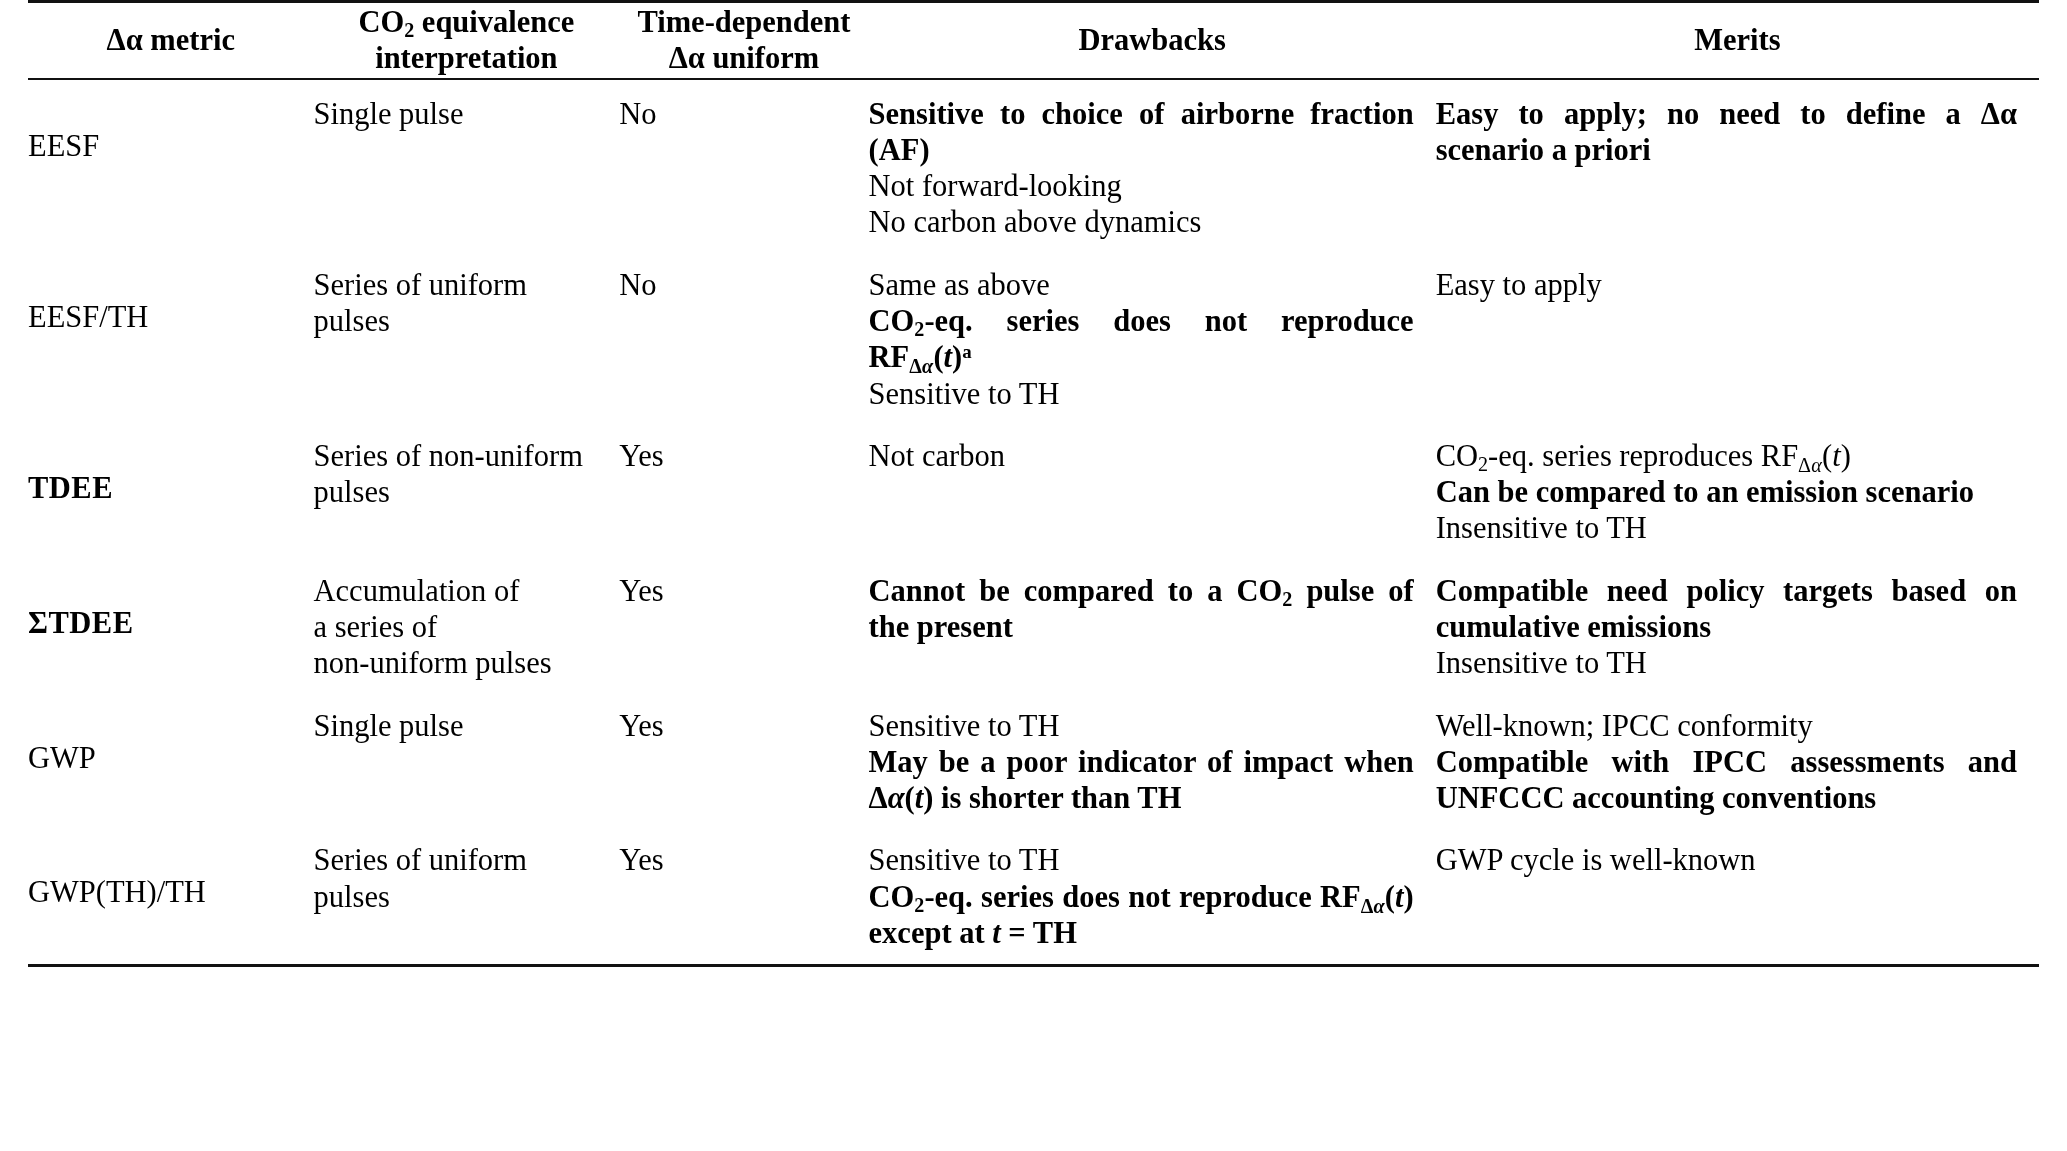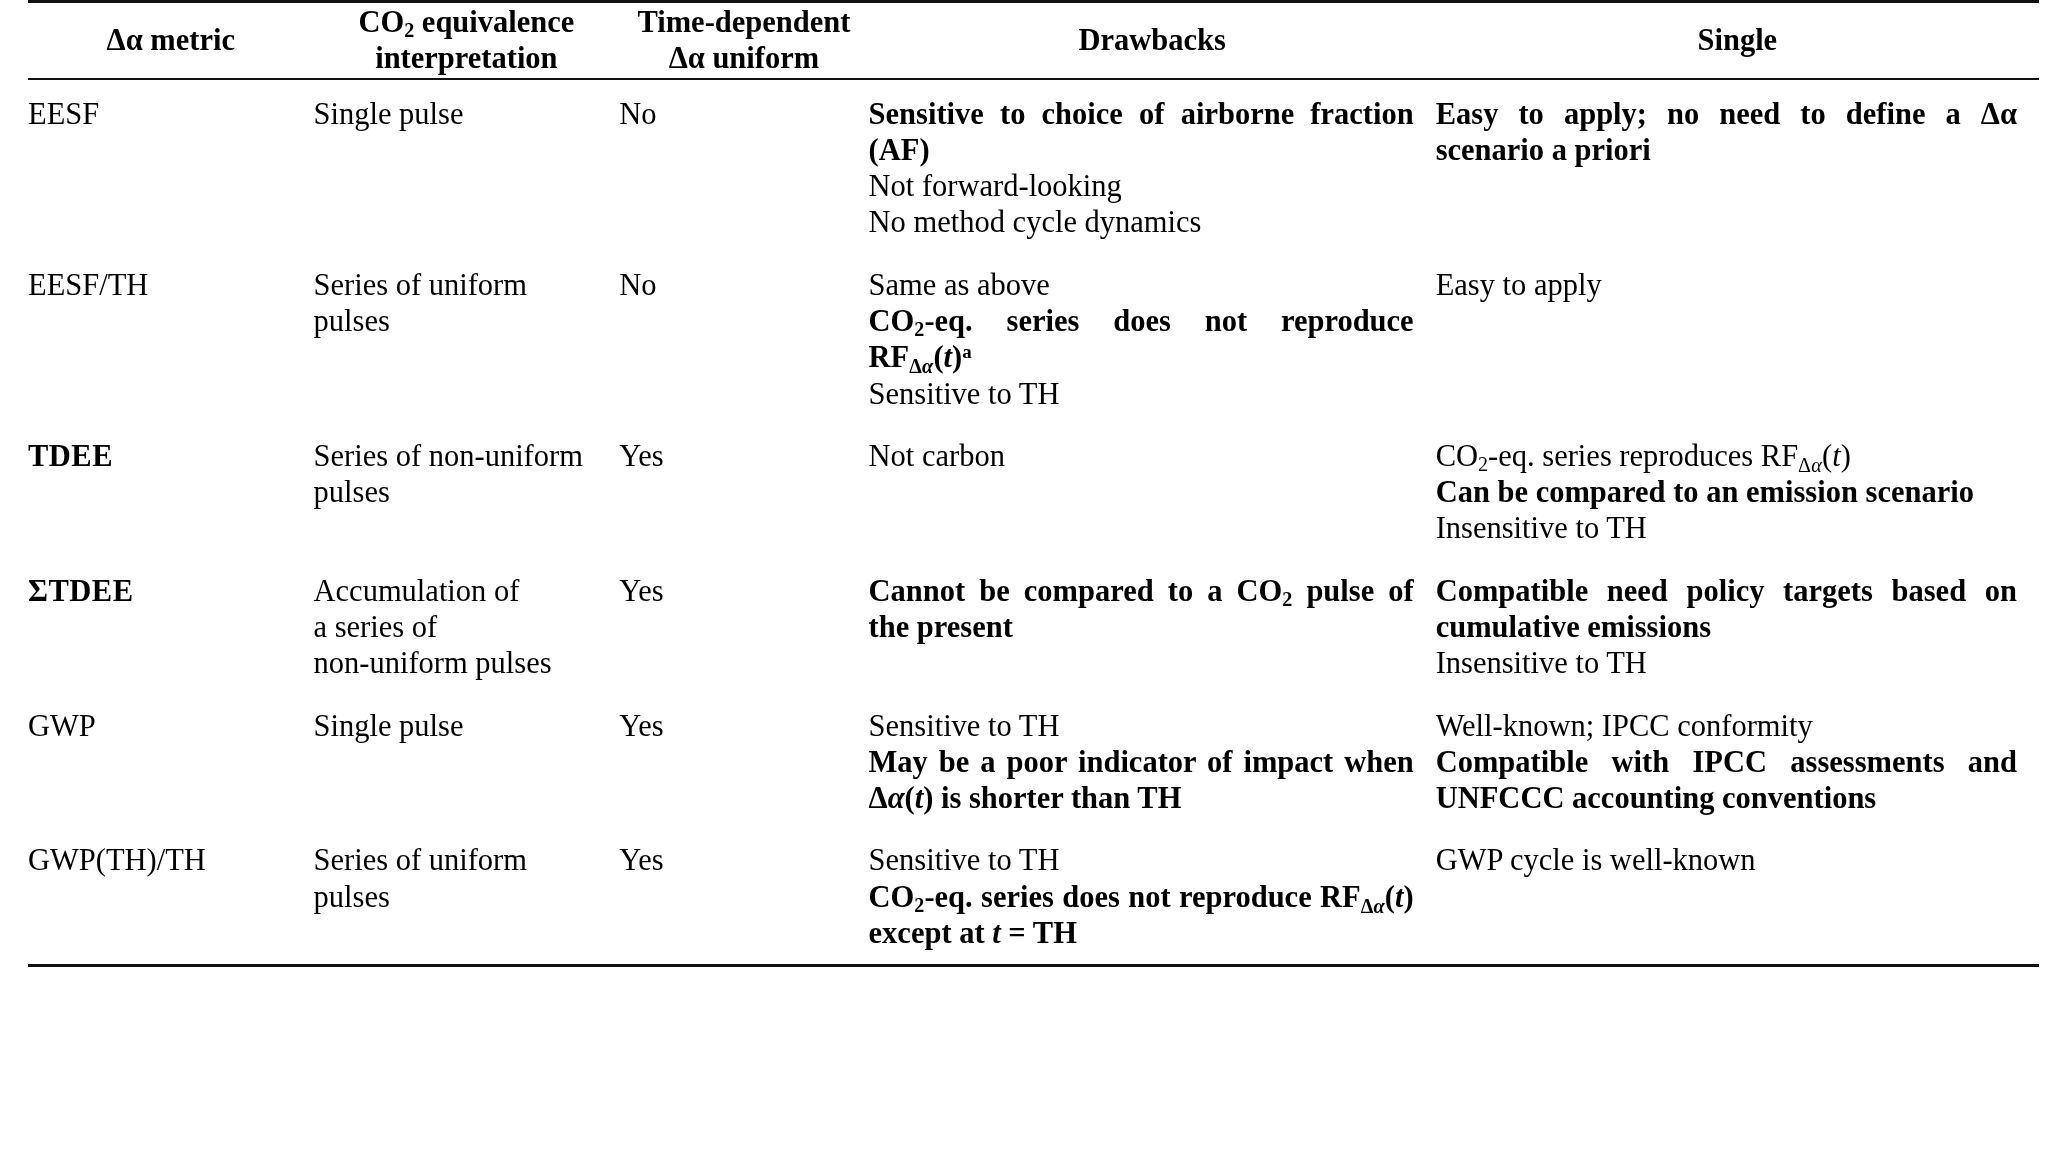--- a/index.html
+++ b/index.html
@@ -52,21 +52,21 @@
 
   .line { display: block; }
   .justify {
     text-align: justify;
     text-align-last: left;
     -webkit-hyphens: none;
     hyphens: none;
     font-weight: bold;
   }
 
-  .metric-name { white-space: nowrap; }
+  .metric-name { white-space: nowrap; margin-top: 32px; }
   .bolditalic {
     font-weight: bold;
     letter-spacing: 0.5px;
   }
 
   sub { font-size: 0.66em; line-height: 0; vertical-align: -0.26em; }
   sup { font-size: 0.62em; line-height: 0; vertical-align: 0.50em; }
 
   .mathit { font-style: italic; }
   .subscript-math {
@@ -106,21 +106,21 @@
           <span class="line">interpretation</span>
         </th>
         <th>
           <span class="line">Time-dependent</span>
           <span class="line">Δα uniform</span>
         </th>
         <th>
           <span class="line">Drawbacks</span>
         </th>
         <th>
-          <span class="line">Single</span>
+          <span class="line">Merits</span>
         </th>
       </tr>
 
       <tr class="rule-mid">
         <td colspan="5"></td>
       </tr>
 
       <tr class="row-eesf">
         <td>
           <div class="cell-block">
@@ -134,21 +134,21 @@
         </td>
         <td>
           <div class="cell-block">
             <span class="line">No</span>
           </div>
         </td>
         <td>
           <div class="cell-block">
             <span class="line justify">Sensitive to choice of airborne fraction (AF)</span>
             <span class="line">Not forward-looking</span>
-            <span class="line">No method cycle dynamics</span>
+            <span class="line">No carbon above dynamics</span>
           </div>
         </td>
         <td>
           <div class="cell-block">
             <span class="line justify">Easy to apply; no need to define a Δα scenario a priori</span>
           </div>
         </td>
       </tr>
 
       <tr>

